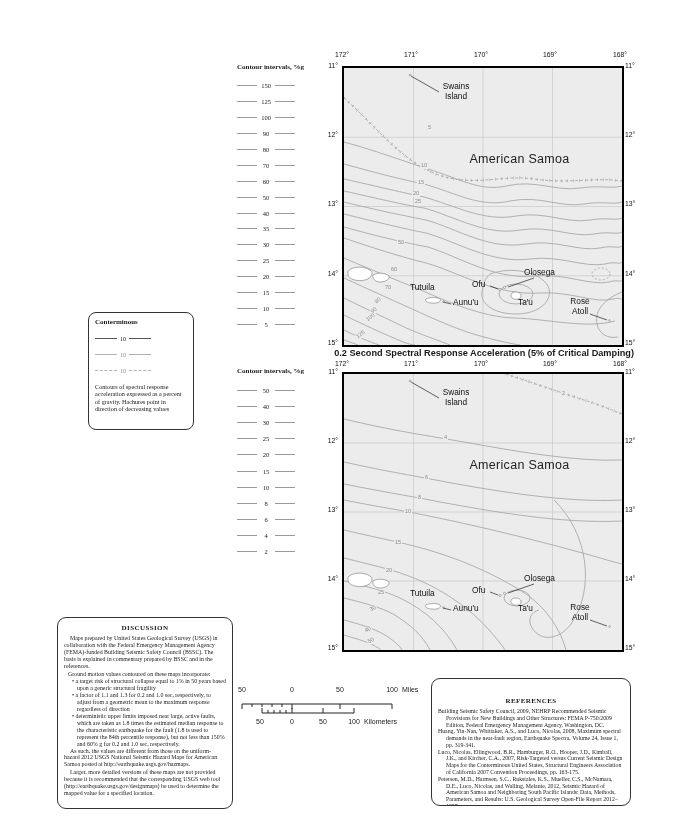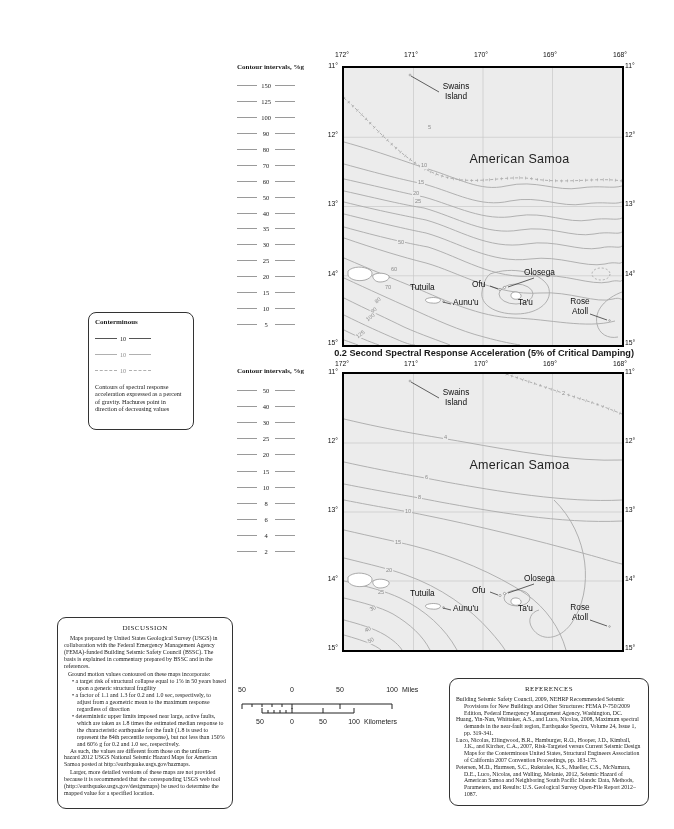--- a/index.html
+++ b/index.html
@@ -35,27 +35,27 @@
   .coord.c-right{width:24px;text-align:right;}
   .coord.c-left{width:24px;text-align:left;}
   .map-caption{position:absolute;left:330px;width:304px;text-align:right;font-weight:bold;font-size:9.2px;}
   
   .scalebar{position:absolute;left:232px;top:682px;width:210px;height:55px;}
   .sb-label{position:absolute;font-size:7px;transform:translateX(-50%);}
   .sb-unit{position:absolute;font-size:7px;}
   
   .tbox{position:absolute;border:1px solid #333;border-radius:9px;box-sizing:border-box;
         font-family:"Liberation Serif",serif;overflow:hidden;background:#fff;}
-  .tbox-title{text-align:center;font-weight:normal;font-size:7px;letter-spacing:.4px;margin:4px 0 3px 0;}
+  .tbox-title{text-align:center;font-weight:bold;font-size:7px;letter-spacing:.4px;margin:4px 0 3px 0;}
   .disc-box{left:57px;top:617px;width:176px;height:192px;padding:2px 6px;}
   .disc-box p{margin:0 0 1px 0;font-size:5.9px;line-height:1.17;text-indent:6px;}
   .disc-box .intro{text-indent:4px;}
   .bullet{font-size:5.9px;line-height:1.17;padding-left:13px;text-indent:-5px;}
   .bullet::before{content:"\2022\00a0";}
-  .ref-box{left:449px;top:678px;width:200px;height:128px;padding:2px 6px;}
+  .ref-box{left:431px;top:678px;width:200px;height:128px;padding:14px 6px;}
   .ref-box p{margin:0;font-size:5.8px;line-height:1.17;padding-left:8px;text-indent:-8px;}
 </style>
 </head>
 <body>
 
 <div class="page">
 
   <div class="legend" style="left:237px;top:63px;">
     <div class="legend-title">Contour intervals, %g</div>
     <div class="legend-rows">

